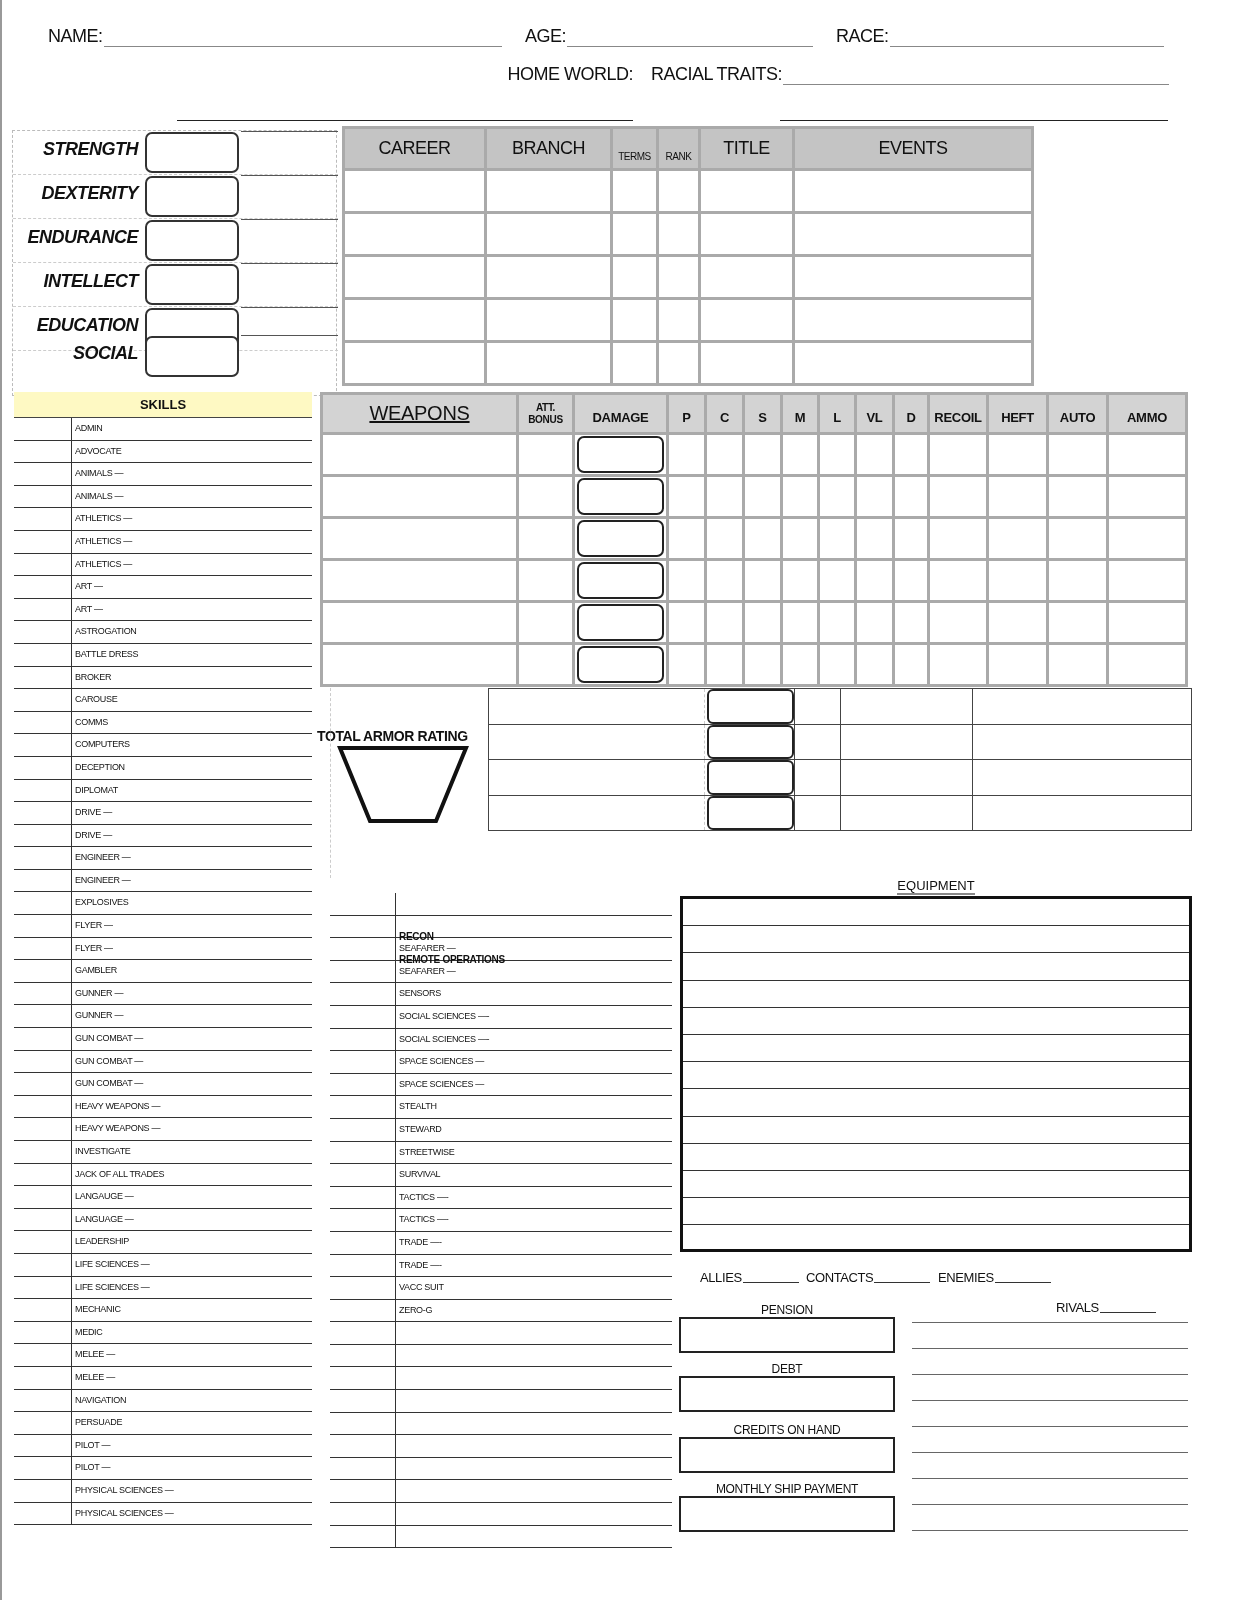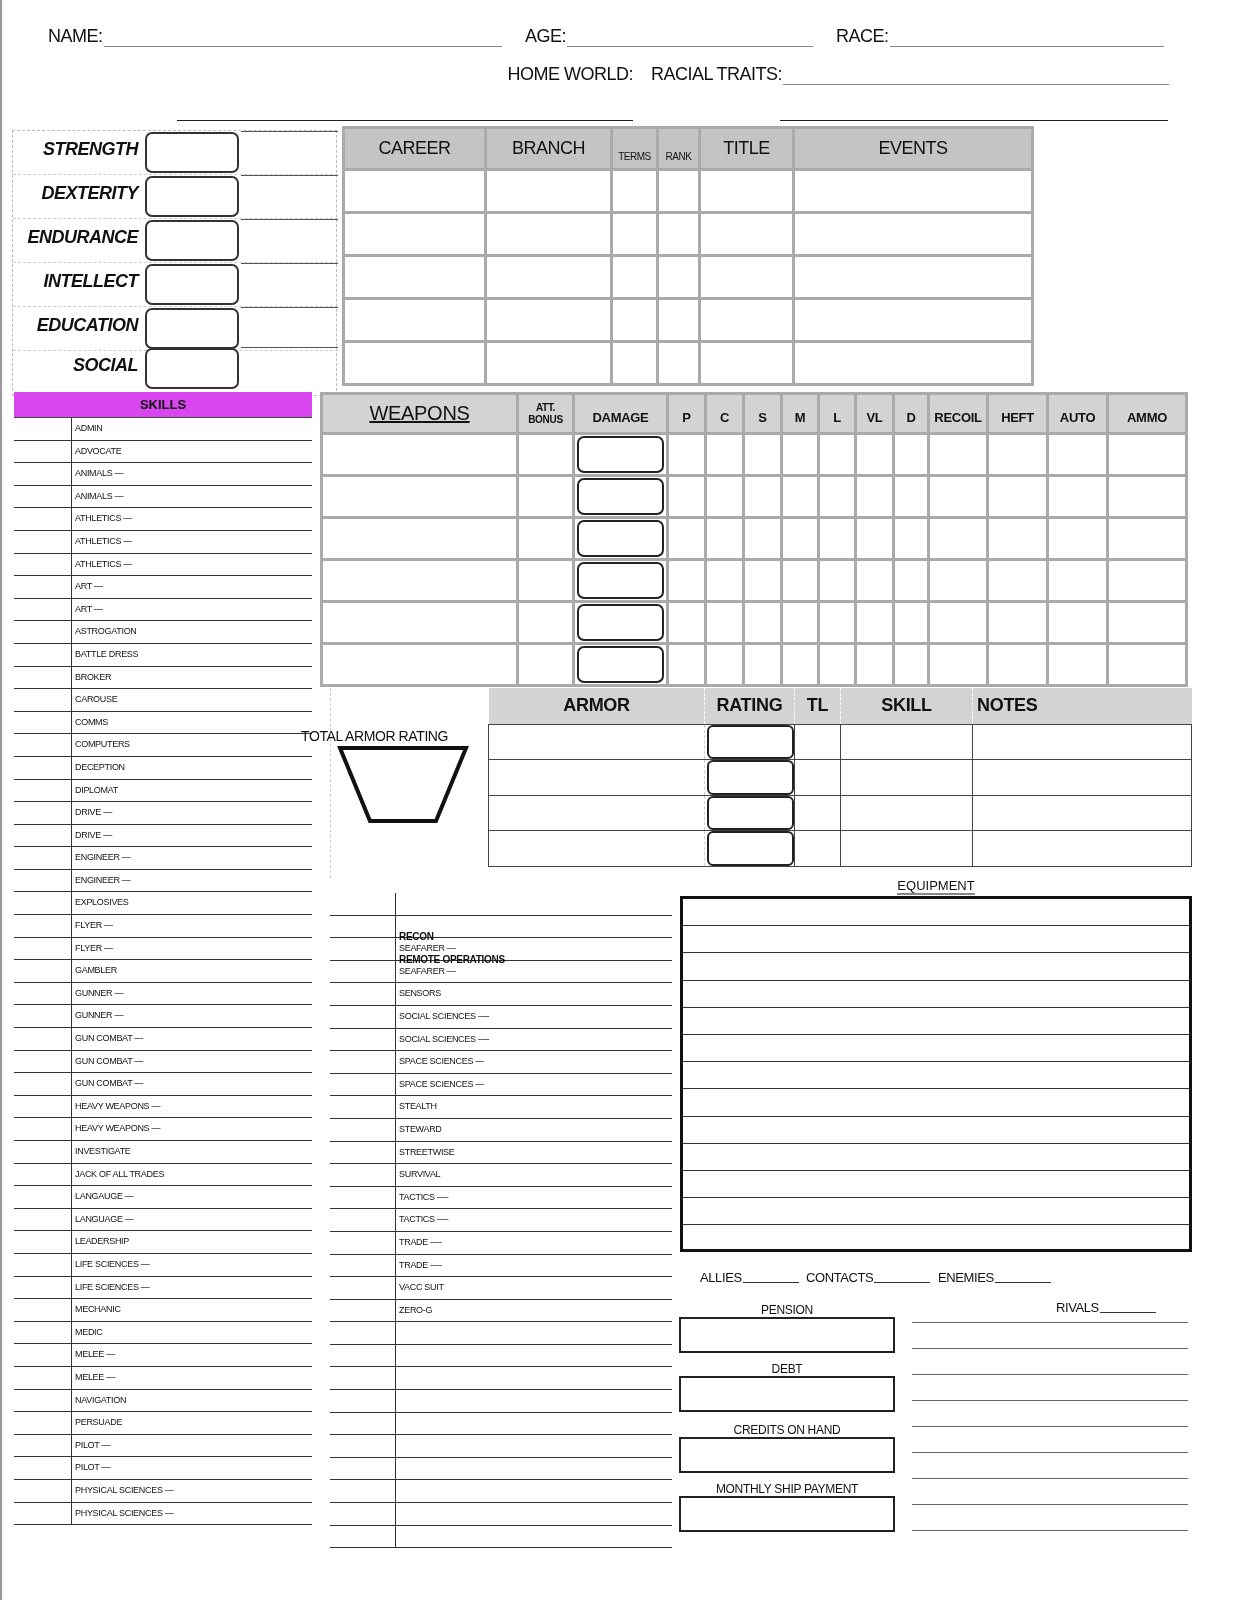--- a/index.html
+++ b/index.html
@@ -21,39 +21,39 @@
   .attr-line { position: absolute; left: 228px; right: 0; top: 0; border-top: 1.5px solid #555; }
 
   
   table { border-collapse: collapse; }
   .career { left: 342px; top: 126px; width: 692px; border: 3px solid #aaa; }
   .career th { background: #c4c4c4; border: 3px solid #aaa; font-weight: normal; font-size: 18px; height: 42px; letter-spacing: -0.5px; }
   .career th.small { font-size: 10px; vertical-align: bottom; padding-bottom: 6px; text-align: center; }
   .career td { border: 3px solid #aaa; height: 43px; }
 
   
-  .skills-hdr { left: 14px; top: 392px; width: 298px; height: 26px; background: #d946ef; text-align: center; font-size: 13px; font-weight: bold; line-height: 26px; border-bottom: 1px solid #444; }
+  .skills-hdr { left: 14px; top: 392px; width: 298px; height: 26px; background: #fef9c3; text-align: center; font-size: 13px; font-weight: bold; line-height: 26px; border-bottom: 1px solid #444; }
   .skill-list { left: 14px; top: 418px; width: 298px; }
   .skill-row { height: 22.6px; border-bottom: 1.5px solid #333; display: flex; }
   .skill-row .lvl { width: 58px; border-right: 1.5px solid #333; }
   .skill-row .nm { padding-left: 3px; font-size: 9px; line-height: 21px; letter-spacing: -0.3px; }
   .skill-list2 { left: 330px; top: 893px; width: 342px; }
   .skill-list2 .lvl { width: 66px; }
   .skill-list2 .nm.bold { font-weight: bold; font-size: 10px; margin-top: 33px; }
 
   
   .weapons { left: 320px; top: 392px; width: 868px; border: 3px solid #aaa; }
   .weapons th { background: #d3d3d3; border: 3px solid #aaa; font-size: 13px; height: 40px; font-weight: bold; letter-spacing: -0.3px; padding-top: 8px; }
   .weapons th.wtitle { font-size: 20px; font-weight: normal; text-decoration: underline; padding-top: 0; }
   .weapons th.att { font-size: 10px; line-height: 12px; padding-top: 0; }
   .weapons td { border: 3px solid #aaa; height: 42px; position: relative; }
   .dmg-box { position: absolute; left: 2px; top: 1px; right: 2px; bottom: 1px; border: 2px solid #222; border-radius: 7px; }
 
   
-  .armor-title { left: 301px; top: 728px; font-size: 14px; font-weight: normal; letter-spacing: -0.4px; }
+  .armor-title { left: 317px; top: 728px; font-size: 14px; font-weight: bold; letter-spacing: -0.4px; }
   .armor { left: 488px; top: 688px; width: 704px; border-collapse: collapse; }
   .armor th { background: #d3d3d3; font-size: 18px; font-weight: bold; height: 36px; border-left: 1px dashed #fff; letter-spacing: -0.3px; }
   .armor td { border: 1.5px solid #444; height: 35.5px; position: relative; }
   .armor td.noleft { border-left: none; }
   .rating-box { position: absolute; left: 2px; top: 0; right: 0; bottom: 0; border: 2px solid #222; border-radius: 6px; }
 
   
   .equip-title { left: 680px; top: 878px; width: 512px; text-align: center; font-size: 13px; }
   .equip-title span { border-bottom: 2px solid #888; }
   .equip-box { left: 680px; top: 896px; width: 512px; height: 356px; border: 3px solid #111; }
@@ -113,21 +113,21 @@
   <div class="attr-row" style="top:132px;">
     <span class="attr-label">INTELLECT</span>
     <div class="attr-box"></div>
     <div class="attr-line"></div>
   </div>
   <div class="attr-row" style="top:176px;">
     <span class="attr-label">EDUCATION</span>
     <div class="attr-box"></div>
     <div class="attr-line"></div>
   </div>
-  <div class="attr-row" style="top:216px; border-bottom:none;">
+  <div class="attr-row" style="top:204px; border-bottom:none;">
     <span class="attr-label">SOCIAL</span>
     <div class="attr-box"></div>
     <div class="attr-line"></div>
   </div>
 </div>
 
 <table class="abs career">
   <colgroup>
       <col style="width:142px">
       <col style="width:126px">
@@ -543,27 +543,20 @@
 
 <table class="abs armor">
   <colgroup>
       <col style="width:216px">
       <col style="width:90px">
       <col style="width:46px">
       <col style="width:132px">
       <col>
     </colgroup>
   <tbody>
-      <tr>
-    <th>ARMOR</th>
-    <th>RATING</th>
-    <th>TL</th>
-    <th>SKILL</th>
-    <th style="text-align:left; padding-left:4px;">NOTES</th>
-  </tr>
   <tr>
         <td style="border-right:1px dashed #ccc;"></td>
         <td class="noleft">
           <div class="rating-box"></div>
         </td>
         <td></td>
         <td></td>
         <td></td>
       </tr>
   <tr>

